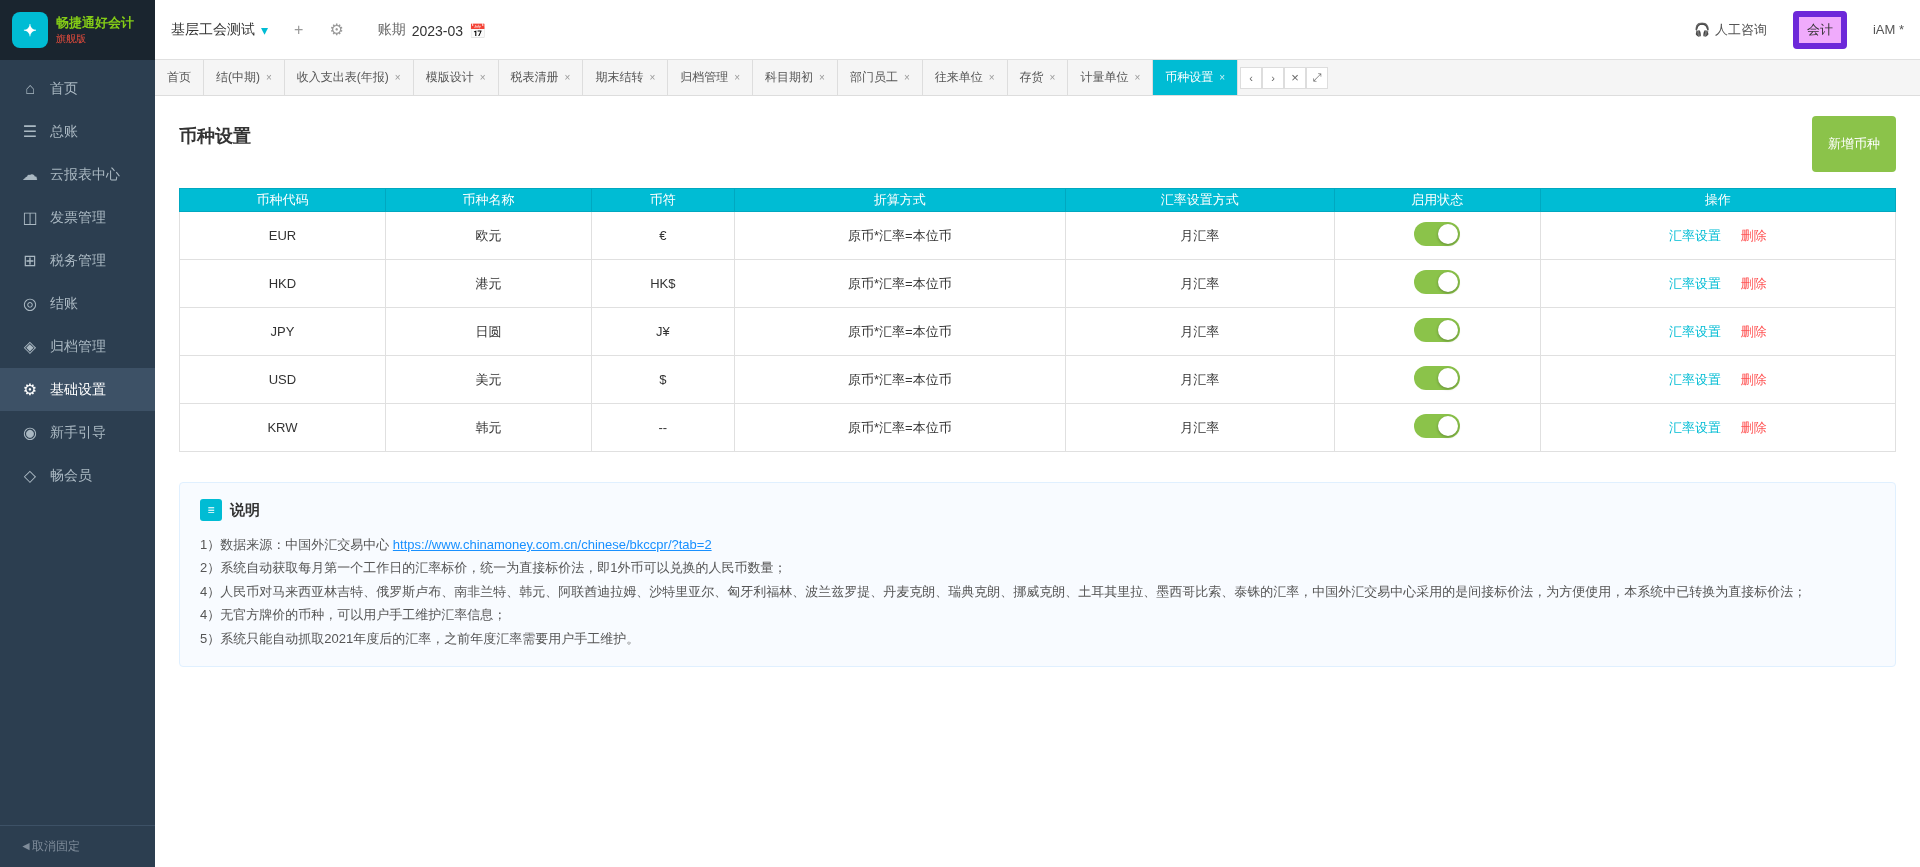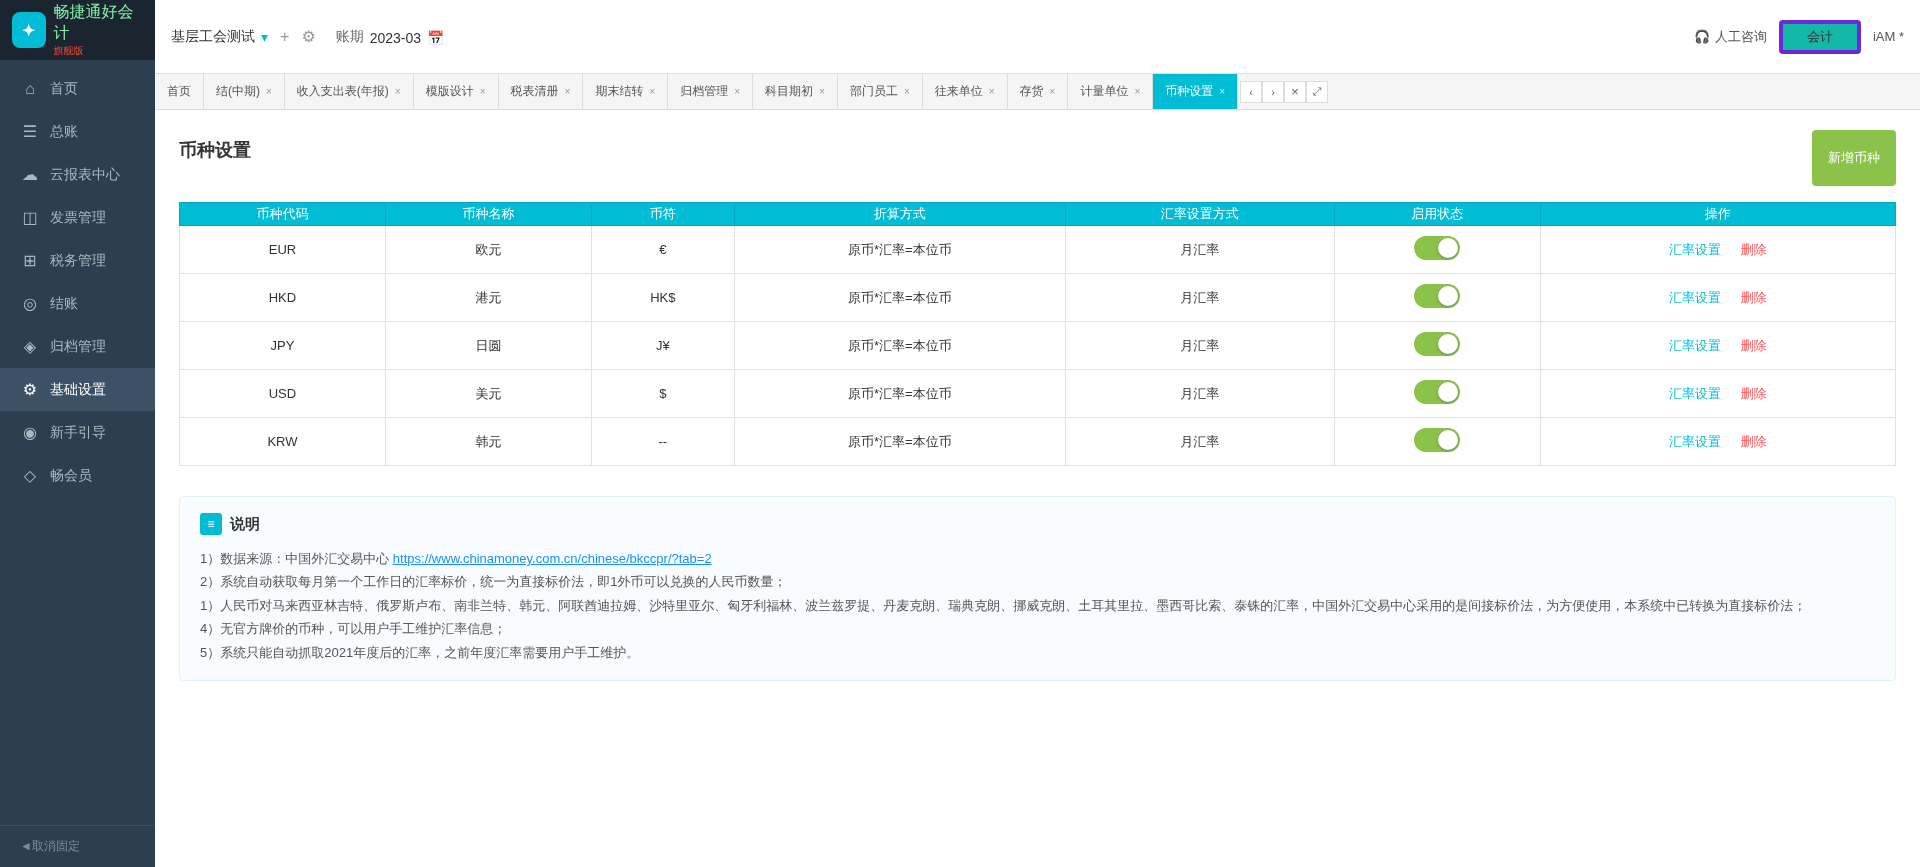--- a/index.html
+++ b/index.html
@@ -24,21 +24,21 @@
       height: 60px;
     }
     .logo-icon {
       width: 36px; height: 36px;
       background: #00bcd4;
       border-radius: 8px;
       display: flex; align-items: center; justify-content: center;
       color: white; font-size: 16px; font-weight: bold;
     }
     .logo-text { display: flex; flex-direction: column; }
-    .logo-title { color: #86efac; font-size: 16px; font-weight: normal; }
+    .logo-title { color: #84cc16; font-size: 13px; font-weight: bold; }
     .logo-sub { color: #e74c3c; font-size: 10px; }
     .sidebar-nav { flex: 1; padding: 8px 0; }
     .sidebar-item {
       display: flex; align-items: center; gap: 10px;
       padding: 12px 20px; cursor: pointer;
       color: #aab8c2; font-size: 14px;
       transition: background 0.2s;
     }
     .sidebar-item.active { background: #3d5166; color: white; }
     .sidebar-item-icon { font-size: 16px; width: 20px; text-align: center; }
@@ -47,47 +47,47 @@
       border-top: 1px solid #3d5166; cursor: pointer;
       display: flex; align-items: center; gap: 6px;
     }
 
     
     .main-area { flex: 1; display: flex; flex-direction: column; overflow: hidden; }
 
     
     .topbar {
       background: white;
-      height: 74px;
+      height: 60px;
       display: flex;
       align-items: center;
       padding: 0 16px;
       border-bottom: 1px solid #e0e0e0;
-      gap: 12px;
+      gap: 26px;
     }
     .topbar-company {
       display: flex; align-items: center; gap: 6px;
       font-size: 14px; color: #333; font-weight: 500;
     }
     .topbar-period {
       display: flex; align-items: flex-end; gap: 6px;
       font-size: 14px; color: #333; margin-left: 8px;
     }
     .topbar-period-label { color: #666; }
     .topbar-period-value { color: #333; font-weight: 500; }
     .topbar-calendar-icon { color: #00bcd4; }
     .topbar-spacer { flex: 1; }
     .topbar-support {
       display: flex; align-items: center; gap: 4px;
       color: #555; font-size: 13px; cursor: pointer;
     }
     .topbar-account-btn {
-      border: 4px solid #6d28d9;
-      color: #333; background: #14b8a6;
-      padding: 4px 24px; border-radius: 4px;
+      border: 6px solid #6d28d9;
+      color: #333; background: #f0abfc;
+      padding: 4px 8px; border-radius: 4px;
       font-size: 13px; cursor: pointer; font-weight: 500;
     }
     .topbar-user {
       color: #555; font-size: 13px; text-align: right;
     }
 
     
     .tabbar {
       background: #f5f5f5;
       display: flex;
@@ -437,19 +437,19 @@
     <div class="notes-section">
       <div class="notes-title">
         <div class="notes-icon">≡</div>
         <span>说明</span>
       </div>
       <ul class="notes-list">
         <li>
           1）数据来源：中国外汇交易中心 <a class="notes-link" href="#">https://www.chinamoney.com.cn/chinese/bkccpr/?tab=2</a>
         </li>
         <li>2）系统自动获取每月第一个工作日的汇率标价，统一为直接标价法，即1外币可以兑换的人民币数量；</li>
-        <li>1）人民币对马来西亚林吉特、俄罗斯卢布、南非兰特、韩元、阿联酋迪拉姆、沙特里亚尔、匈牙利福林、波兰兹罗提、丹麦克朗、瑞典克朗、挪威克朗、土耳其里拉、墨西哥比索、泰铢的汇率，中国外汇交易中心采用的是间接标价法，为方便使用，本系统中已转换为直接标价法；</li>
+        <li>4）人民币对马来西亚林吉特、俄罗斯卢布、南非兰特、韩元、阿联酋迪拉姆、沙特里亚尔、匈牙利福林、波兰兹罗提、丹麦克朗、瑞典克朗、挪威克朗、土耳其里拉、墨西哥比索、泰铢的汇率，中国外汇交易中心采用的是间接标价法，为方便使用，本系统中已转换为直接标价法；</li>
         <li>4）无官方牌价的币种，可以用户手工维护汇率信息；</li>
         <li>5）系统只能自动抓取2021年度后的汇率，之前年度汇率需要用户手工维护。</li>
       </ul>
     </div>
   </div>
 </div>
 
 </body></html>

